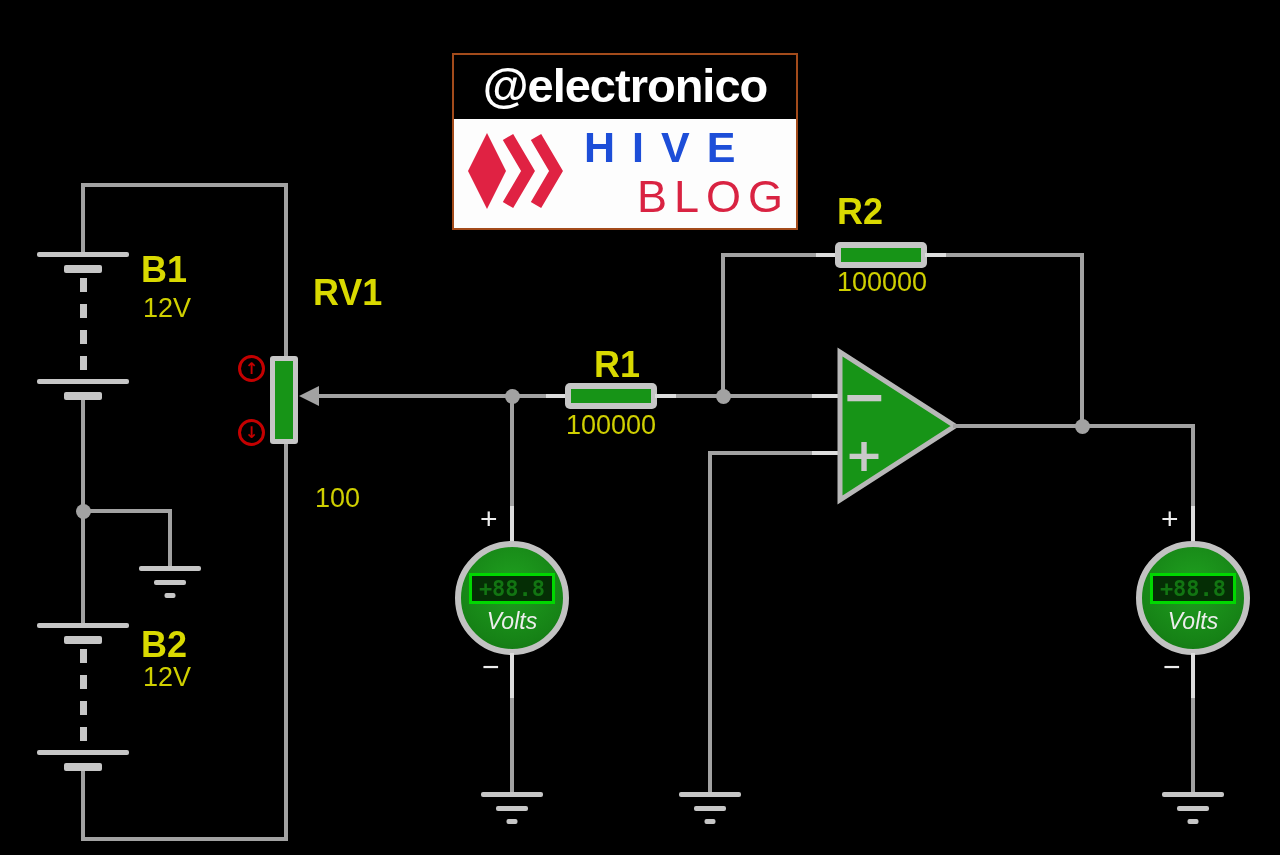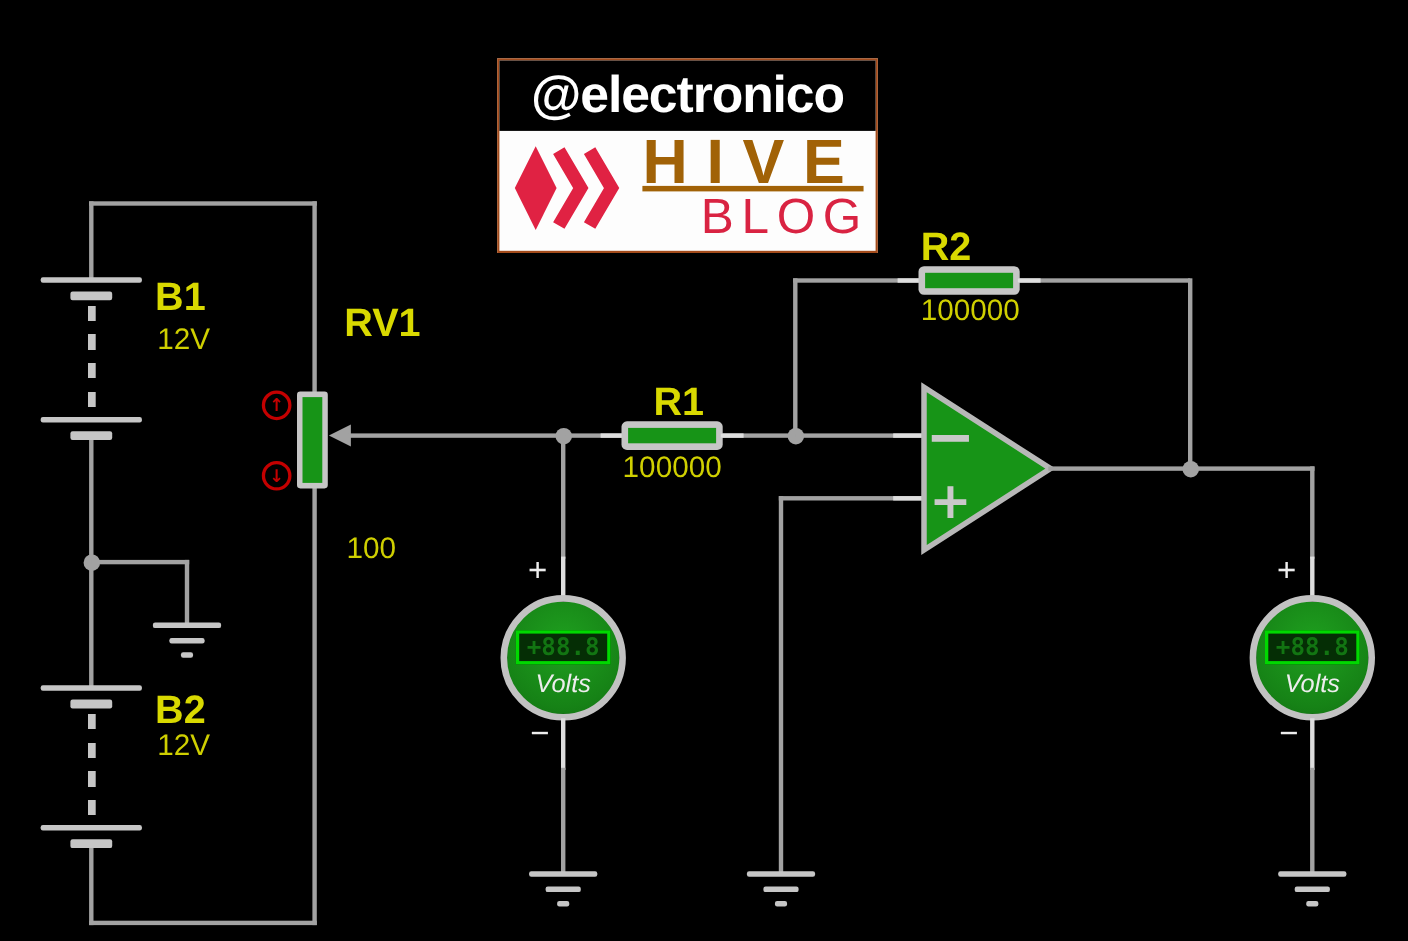--- a/index.html
+++ b/index.html
@@ -34,22 +34,22 @@
               text-align:center;letter-spacing:0px;}
   .vm-unit{position:absolute;width:114px;text-align:center;color:#ededed;
            font:italic 400 23px/25px "Liberation Sans",sans-serif;}
   .vm-term{position:absolute;color:#ededed;font:400 30px/30px "Liberation Sans",sans-serif;}
   .oa-sym{position:absolute;width:52px;text-align:center;color:#c9c9c9;font-weight:700;
           font-family:"DejaVu Sans",sans-serif;}
   .logo{position:absolute;left:452px;top:53px;width:346px;height:177px;box-sizing:border-box;
         border:2px solid #a34b1b;background:#fdfdfd;}
   .logo-top{position:absolute;left:0;top:0;width:100%;height:64px;background:#000;color:#fff;
             font-weight:700;font-size:47px;line-height:62px;text-align:center;letter-spacing:-1px;}
-  .hive-word{position:absolute;left:130px;top:70px;color:#a16207;font-weight:700;font-size:57px;
-             line-height:44px;letter-spacing:17px;white-space:nowrap;text-decoration:underline;}
+  .hive-word{position:absolute;left:130px;top:70px;color:#1d4ed8;font-weight:700;font-size:43px;
+             line-height:44px;letter-spacing:17px;white-space:nowrap;}
   .blog-word{position:absolute;left:183px;top:119px;color:#d92342;font-weight:500;font-size:45px;
              line-height:46px;letter-spacing:7px;white-space:nowrap;text-align:right;}
 </style>
 </head>
 <body>
 
 <div id="canvas">
 
   <div class="logo">
     <div class="logo-top">@electronico</div>
@@ -123,21 +123,21 @@
   <div class="dot" style="left:716px;top:389px;"></div>
   <div class="wire" style="left:721px;top:253px;width:4px;height:145px;"></div>
   <div class="wire" style="left:721px;top:253px;width:116px;height:4px;"></div>
   <div class="pin" style="left:816px;top:253px;width:21px;height:4px;"></div>
   <div class="res-body" style="left:835px;top:242px;">
     <div class="res-fill"></div>
   </div>
   <div class="wire" style="left:925px;top:253px;width:157px;height:4px;"></div>
   <div class="pin" style="left:925px;top:253px;width:21px;height:4px;"></div>
   <div class="wire" style="left:1080px;top:253px;width:4px;height:175px;"></div>
-  <div class="ref-label" style="left:837px;top:205px;">R2</div>
+  <div class="ref-label" style="left:837px;top:193px;">R2</div>
   <div class="val-label" style="left:837px;top:268px;">100000</div>
 
   <div class="wire" style="left:723px;top:394px;width:119px;height:4px;"></div>
   <div class="pin" style="left:812px;top:394px;width:30px;height:4px;"></div>
   <div class="wire" style="left:708px;top:451px;width:134px;height:4px;"></div>
   <div class="pin" style="left:812px;top:451px;width:30px;height:4px;"></div>
   <div class="wire" style="left:708px;top:451px;width:4px;height:344px;"></div>
   <div class="gnd" style="left:679px;top:792px;">
     <i class="g1"></i>
       <i class="g2"></i>

